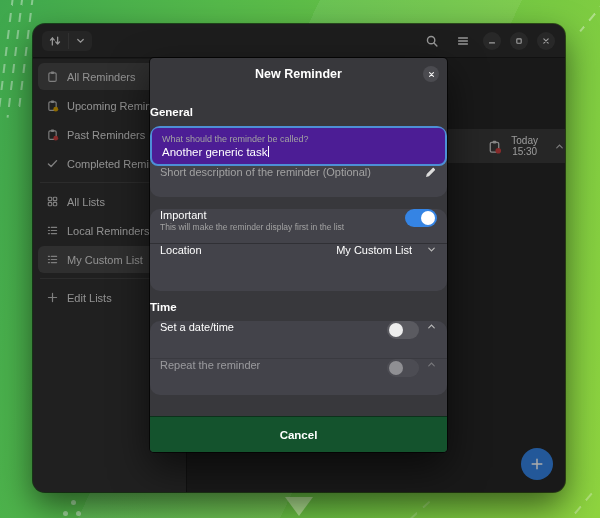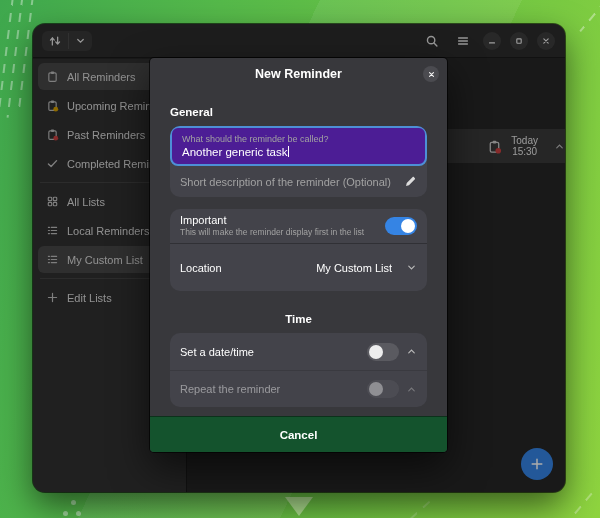--- a/index.html
+++ b/index.html
@@ -58,26 +58,26 @@
   .dim { position:absolute; inset:0; background:rgba(0,0,0,.33); z-index:5; }
 
   
   .dialog { position:absolute; left:117px; top:34px; width:297px; height:394px; background:#38383c;
     border-radius:4px; z-index:10; box-shadow:0 16px 38px rgba(0,0,0,.6), 0 0 0 1px rgba(0,0,0,.65);
     display:flex; flex-direction:column; overflow:hidden; }
   .dlg-header { height:32px; position:relative; display:flex; align-items:center; justify-content:center; }
   .dlg-title { font-size:12.5px; font-weight:bold; color:#fff; }
   .dlg-close { position:absolute; right:8px; top:8px; width:16px; height:16px; border-radius:50%;
     background:#4b4b50; color:#f2f2f2; display:flex; align-items:center; justify-content:center; }
-  .dlg-body { padding:0 20px; flex:1; }
+  .dlg-body { padding:0 0; flex:1; }
   .sect-label { font-size:11.5px; font-weight:bold; color:#fff; }
   .sect-general { margin:16px 0 8px; }
-  .sect-time { margin:22px 0 8px;text-align:center; }
+  .sect-time { margin:10px 0 8px; }
   .group { background:#43434a; border-radius:10px; overflow:hidden; }
-  .row { display:flex; align-items:center; padding:0 10px; }
+  .row { display:flex; align-items:flex-start; padding:0 10px; }
   .row + .row { border-top:1px solid rgba(0,0,0,.28); }
   .entry-row { display:block; border:2px solid #4d8fd6; border-radius:8px; background:#4c1d95;
     padding:5px 10px 6px; height:40px; }
   .entry-label { font-size:9px; color:#a2a2a2; line-height:12px; }
   .entry-value { font-size:11.5px; color:#fff; line-height:15px; }
   .caret { display:inline-block; width:1px; height:11px; background:#fff; vertical-align:-1px; margin-left:1px; }
   .desc-row { height:31px; color:#a2a2a2; font-size:11px; }
   .desc-row .spring { flex:1; }
   .imp-row { height:34px; }
   .imp-texts { flex:1; }

